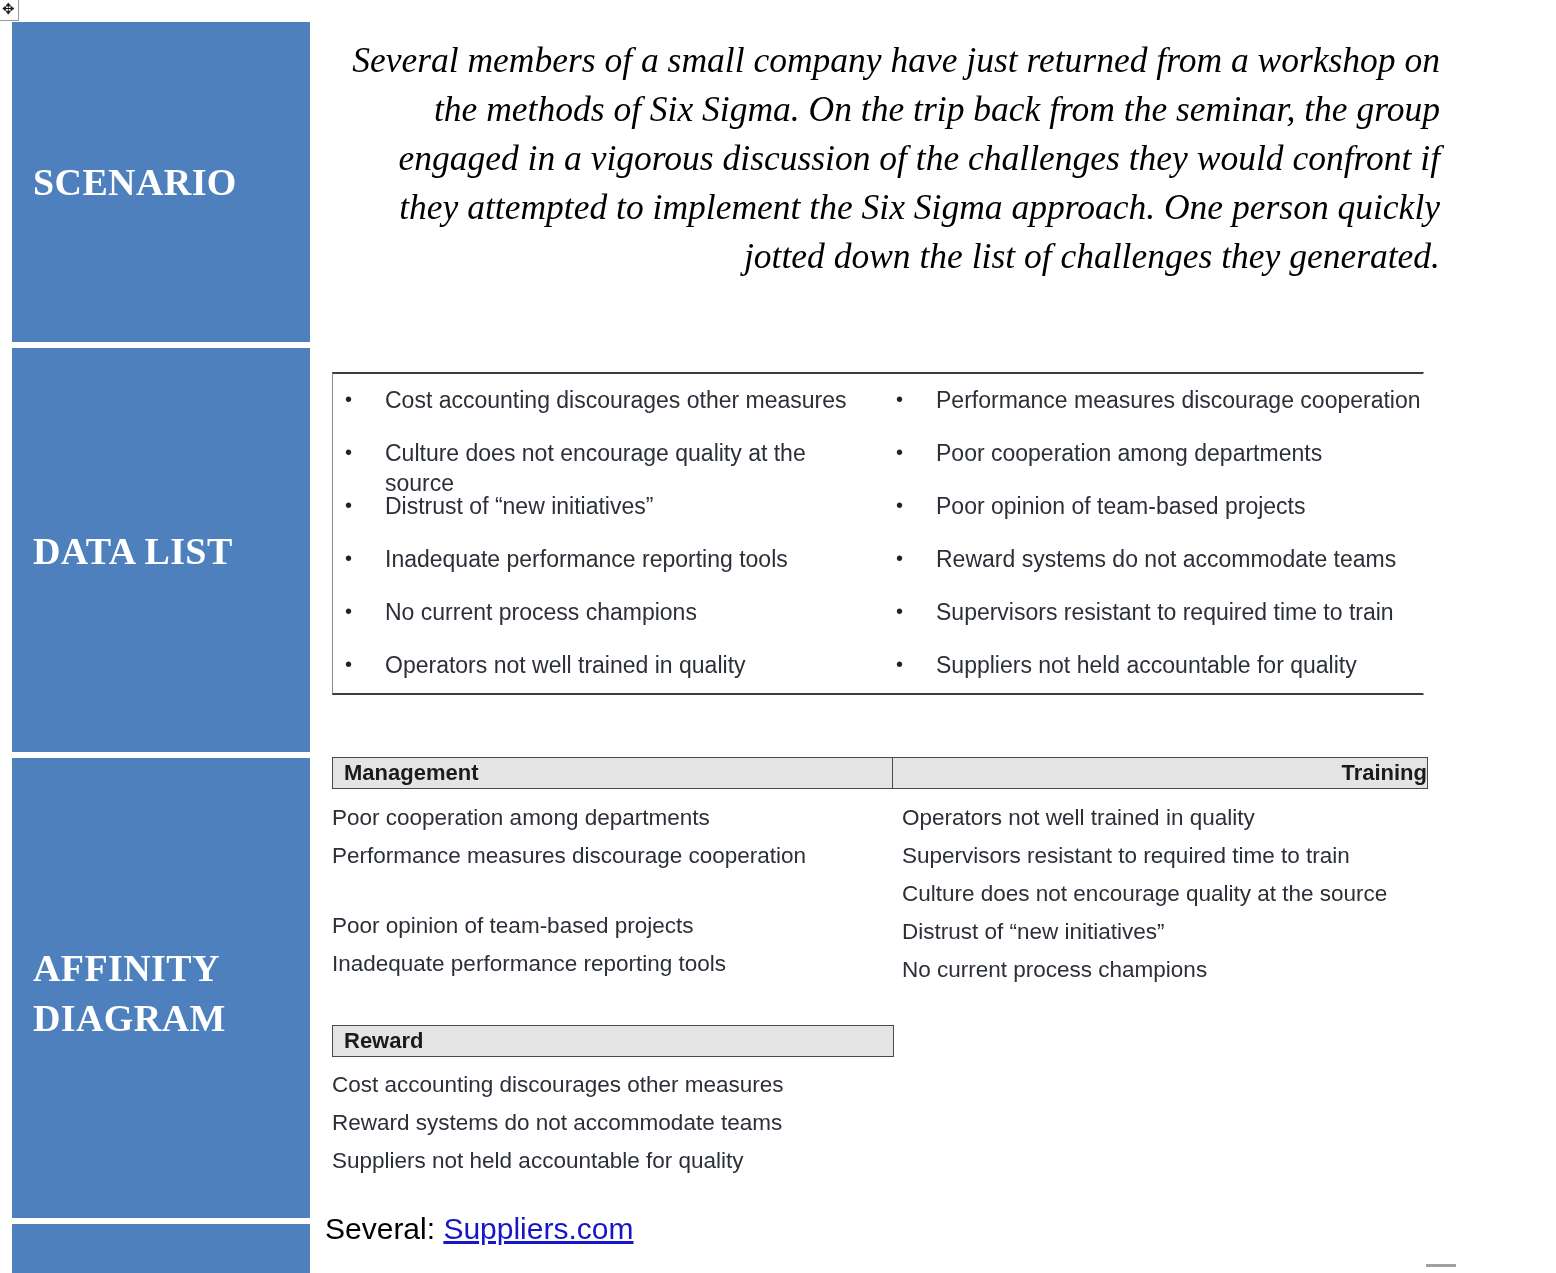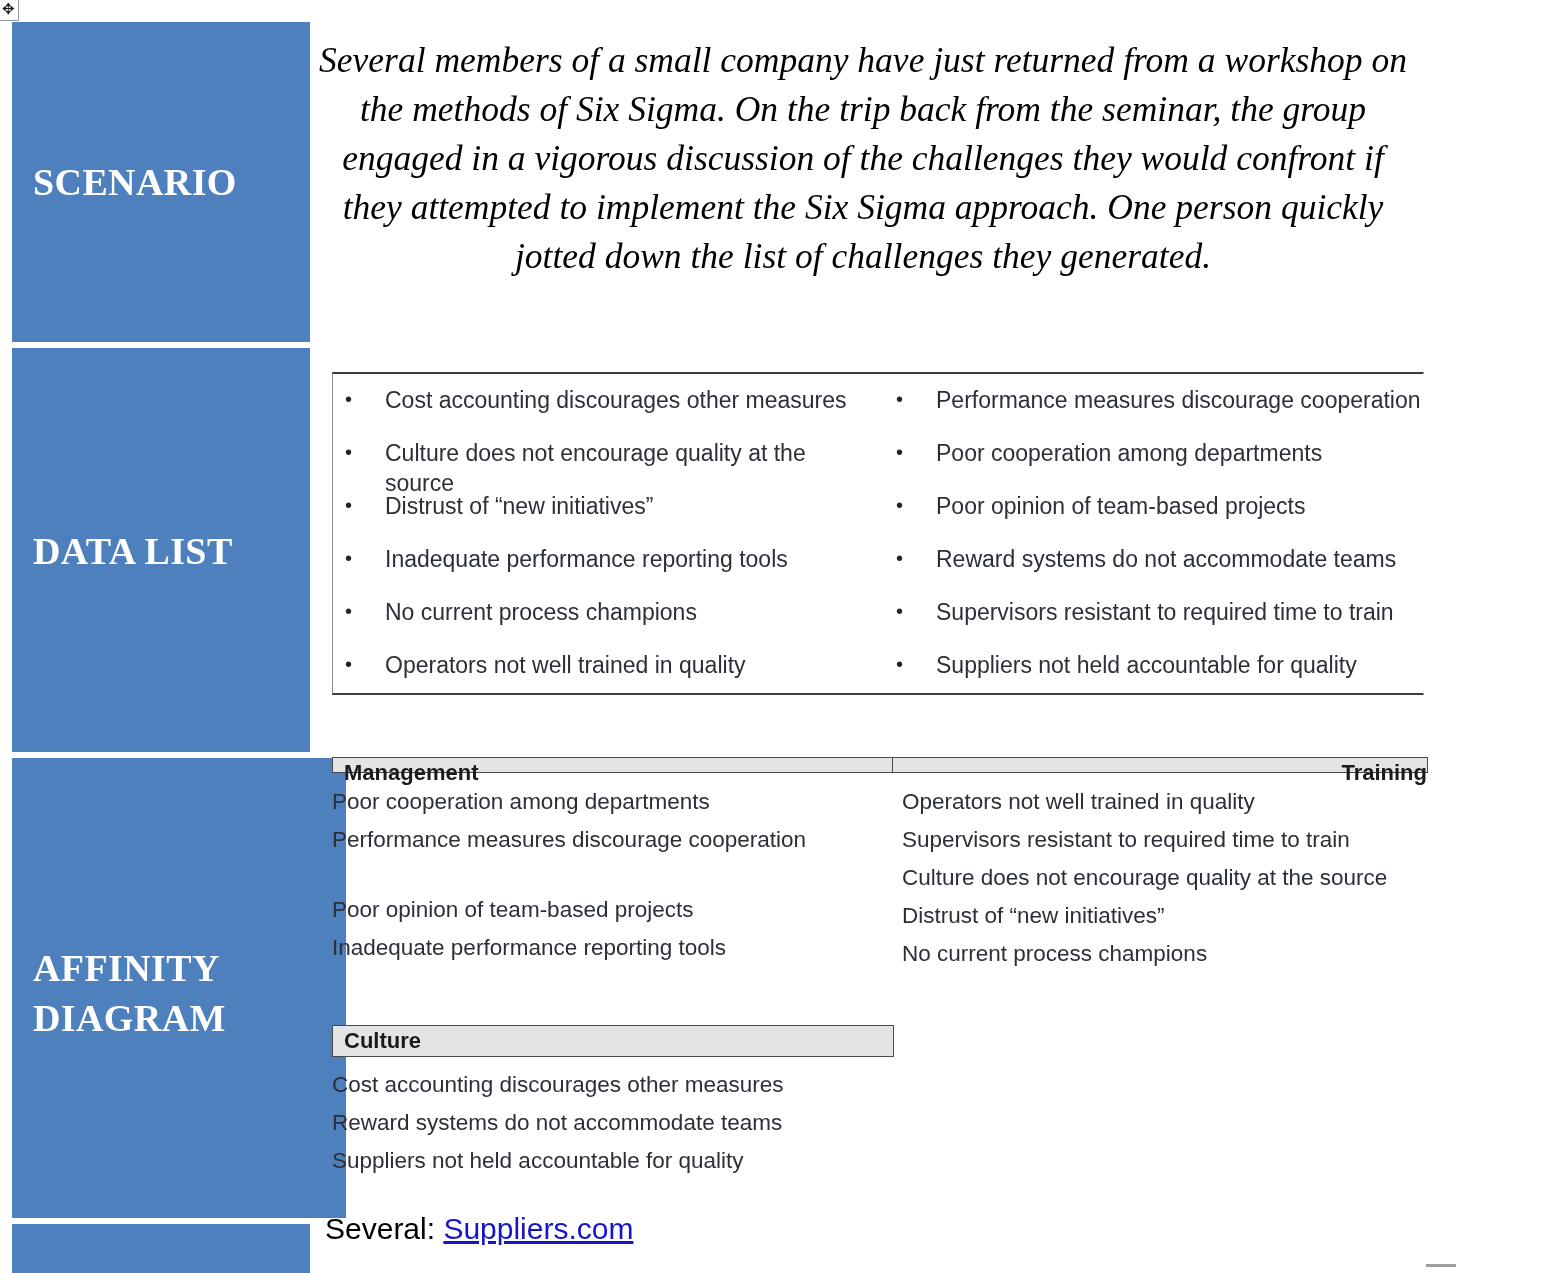--- a/index.html
+++ b/index.html
@@ -56,39 +56,39 @@
     line-height: 50px;
     letter-spacing: 0.4px;
   }
   .rail-block .rail-label {
     position: absolute;
     left: 21px;
     display: block;
   }
   #rail-scenario   { top: 0px;   height: 320px; }
   #rail-datalist   { top: 326px; height: 404px; }
-  #rail-affinity   { top: 736px; height: 460px; padding-left: 36px; }
+  #rail-affinity   { top: 736px; height: 460px; }
   #rail-footer     { top: 1202px; height: 71px; }
 
   #rail-scenario .rail-label { top: 135px; }
   #rail-datalist .rail-label { top: 178px; }
   #rail-affinity .rail-label { top: 185px; }
 
   
   .scenario-text {
     position: absolute;
-    left: 313px;
+    left: 340px;
     top: 36px;
     width: 1100px;
     font-family: "Liberation Serif", serif;
     font-style: italic;
     font-size: 35.5px;
     line-height: 49px;
     color: #000000;
-    text-align: center;
+    text-align: right;
   }
 
   
   .datalist-panel {
     position: absolute;
     left: 332px;
     top: 372px;
     width: 1092px;
     height: 323px;
     border-top: 2px solid #3c3c3c;
@@ -128,21 +128,21 @@
 
   
   .affinity {
     position: absolute;
     left: 332px;
     top: 757px;
     width: 1096px;
   }
   .affinity-row-headers {
     display: flex;
-    height: 16px;
+    height: 32px;
     border: 1px solid #4a4a4a;
     box-sizing: border-box;
     background: #e4e4e4;
   }
   .aff-head {
     box-sizing: border-box;
     font-size: 22px;
     font-weight: bold;
     color: #1b1b1b;
     line-height: 30px;
@@ -304,21 +304,21 @@
       <div class="aff-item">Operators not well trained in quality</div>
       <div class="aff-item">Supervisors resistant to required time to train</div>
       <div class="aff-item">Culture does not encourage quality at the source</div>
       <div class="aff-item">Distrust of “new initiatives”</div>
       <div class="aff-item">No current process champions</div>
     </div>
   </div>
 </div>
 
 <div class="systems-block">
-  <div class="systems-head">Culture</div>
+  <div class="systems-head">Reward</div>
   <div class="systems-body">
     <div class="aff-item">Cost accounting discourages other measures</div>
     <div class="aff-item">Reward systems do not accommodate teams</div>
     <div class="aff-item">Suppliers not held accountable for quality</div>
   </div>
 </div>
 
 <div class="source-line">
   <span>Several: </span><a class="source-link" href="#">Suppliers.com</a>
 </div>

